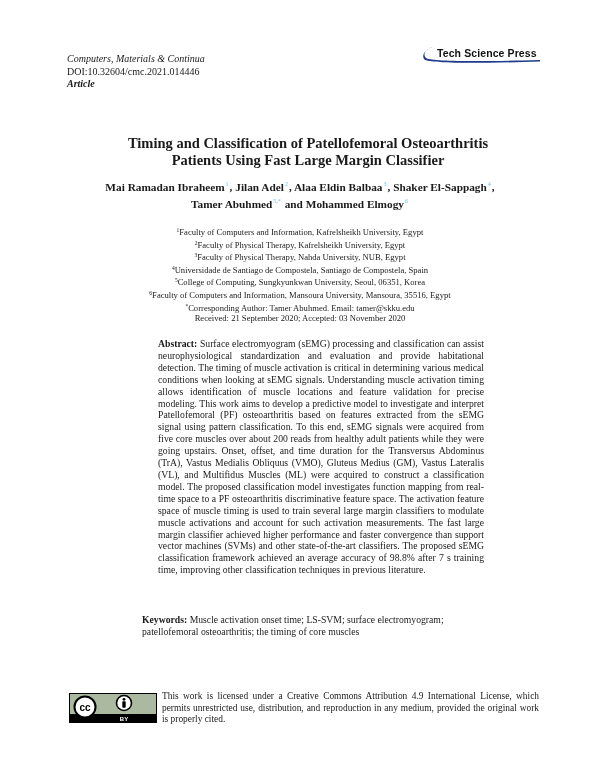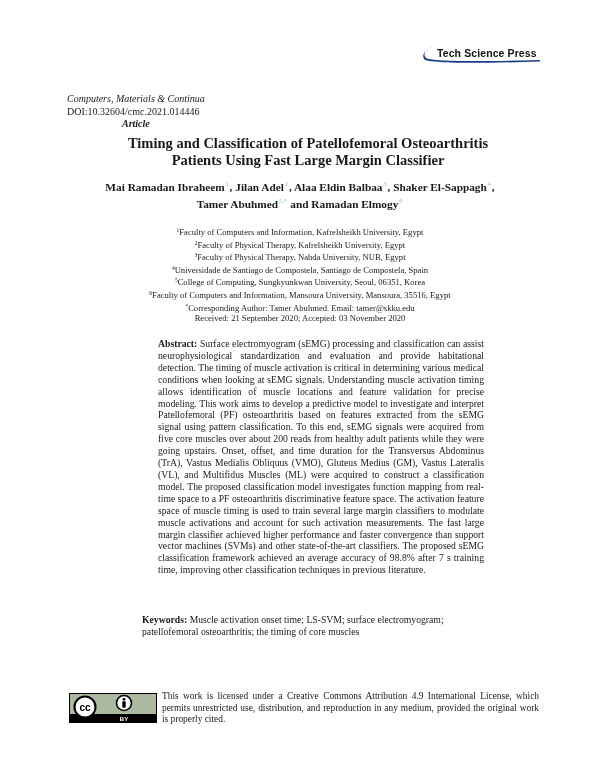--- a/index.html
+++ b/index.html
@@ -1,20 +1,20 @@
 <!DOCTYPE html>
 <html><head>
 <meta charset="utf-8">
 <style>
   html, body { margin: 0; padding: 0; background: #ffffff; }
   body { width: 600px; height: 776px; position: relative; overflow: hidden;
          font-family: "Liberation Serif", "DejaVu Serif", serif; color: #1a1a1a; }
   .header { position: absolute; left: 67px; top: 53px; font-size: 10px; line-height: 12.5px; }
-  .header .journal { font-style: italic; margin-top: 40px; }
-  .header .article { font-style: italic; font-weight: bold; text-align: center; }
+  .header .journal { font-style: italic; }
+  .header .article { font-style: italic; font-weight: bold; }
   .logo { position: absolute; left: 422px; top: 43px; width: 120px; height: 22px; }
   .logo svg { position: absolute; left: 0; top: 0; }
   .logo .logo-text { position: absolute; left: 15px; top: 4px; font-family: "Liberation Sans", "DejaVu Sans", sans-serif;
          font-weight: bold; font-size: 10.5px; color: #111; letter-spacing: 0.1px; }
   .title { position: absolute; left: 8px; width: 600px; top: 135px; text-align: center;
            font-weight: bold; font-size: 14.5px; line-height: 17px; }
   .authors { position: absolute; left: 0; width: 600px; top: 177px; text-align: center;
              font-weight: bold; font-size: 11.3px; line-height: 14px; }
   .authors sup { color: #6cc3e8; font-size: 6px; font-weight: normal; vertical-align: 5px; margin: 0 1px; }
   .affils { position: absolute; left: 0; width: 600px; top: 225px; text-align: center;
@@ -54,21 +54,21 @@
 <div class="authors">
   <div>
     <span>Mai Ramadan Ibraheem</span><sup>1</sup>,
     <span>Jilan Adel</span><sup>2</sup>,
     <span>Alaa Eldin Balbaa</span><sup>3</sup>,
     <span>Shaker El-Sappagh</span><sup>4</sup>,
   </div>
   <div>
     <span>Tamer Abuhmed</span><sup>5,*</sup>
     <span>and</span>
-    <span>Ramadan Elmogy</span><sup>6</sup>
+    <span>Mohammed Elmogy</span><sup>6</sup>
   </div>
 </div>
 
 <div class="affils">
   <div><sup>1</sup><span>Faculty of Computers and Information, Kafrelsheikh University, Egypt</span></div>
   <div><sup>2</sup><span>Faculty of Physical Therapy, Kafrelsheikh University, Egypt</span></div>
   <div><sup>3</sup><span>Faculty of Physical Therapy, Nahda University, NUB, Egypt</span></div>
   <div><sup>4</sup><span>Universidade de Santiago de Compostela, Santiago de Compostela, Spain</span></div>
   <div><sup>5</sup><span>College of Computing, Sungkyunkwan University, Seoul, 06351, Korea</span></div>
   <div><sup>6</sup><span>Faculty of Computers and Information, Mansoura University, Mansoura, 35516, Egypt</span></div>

